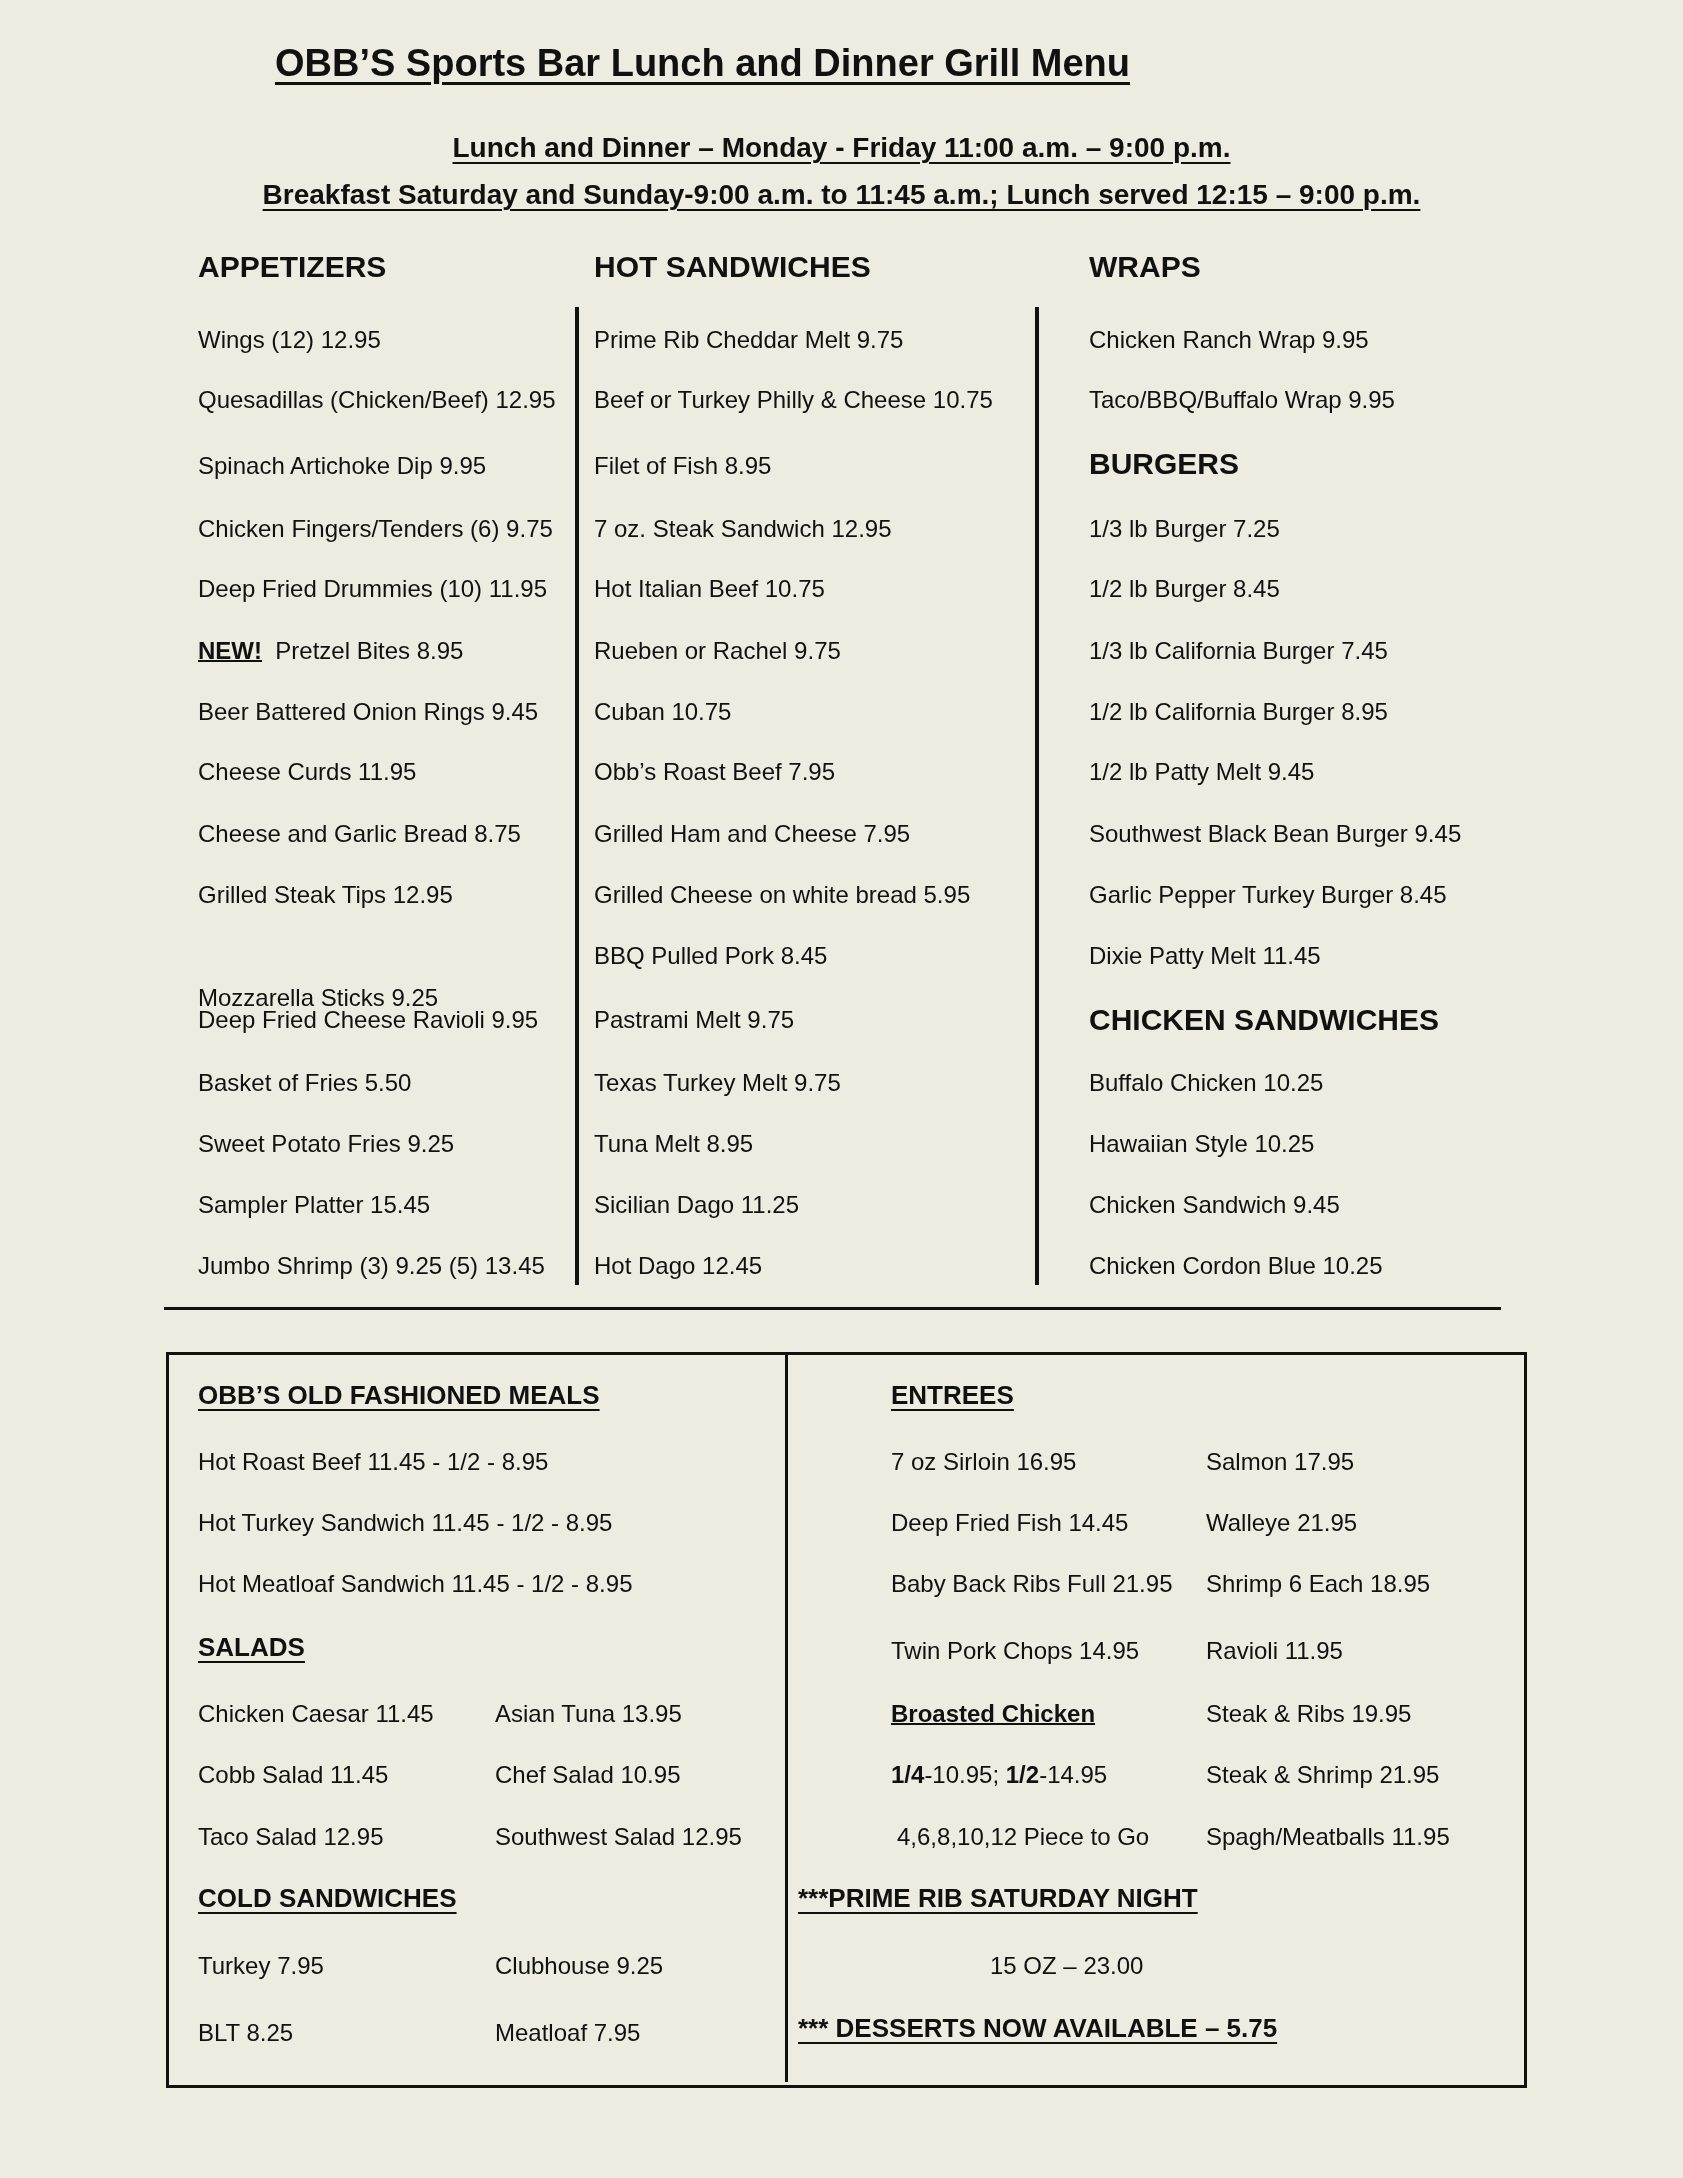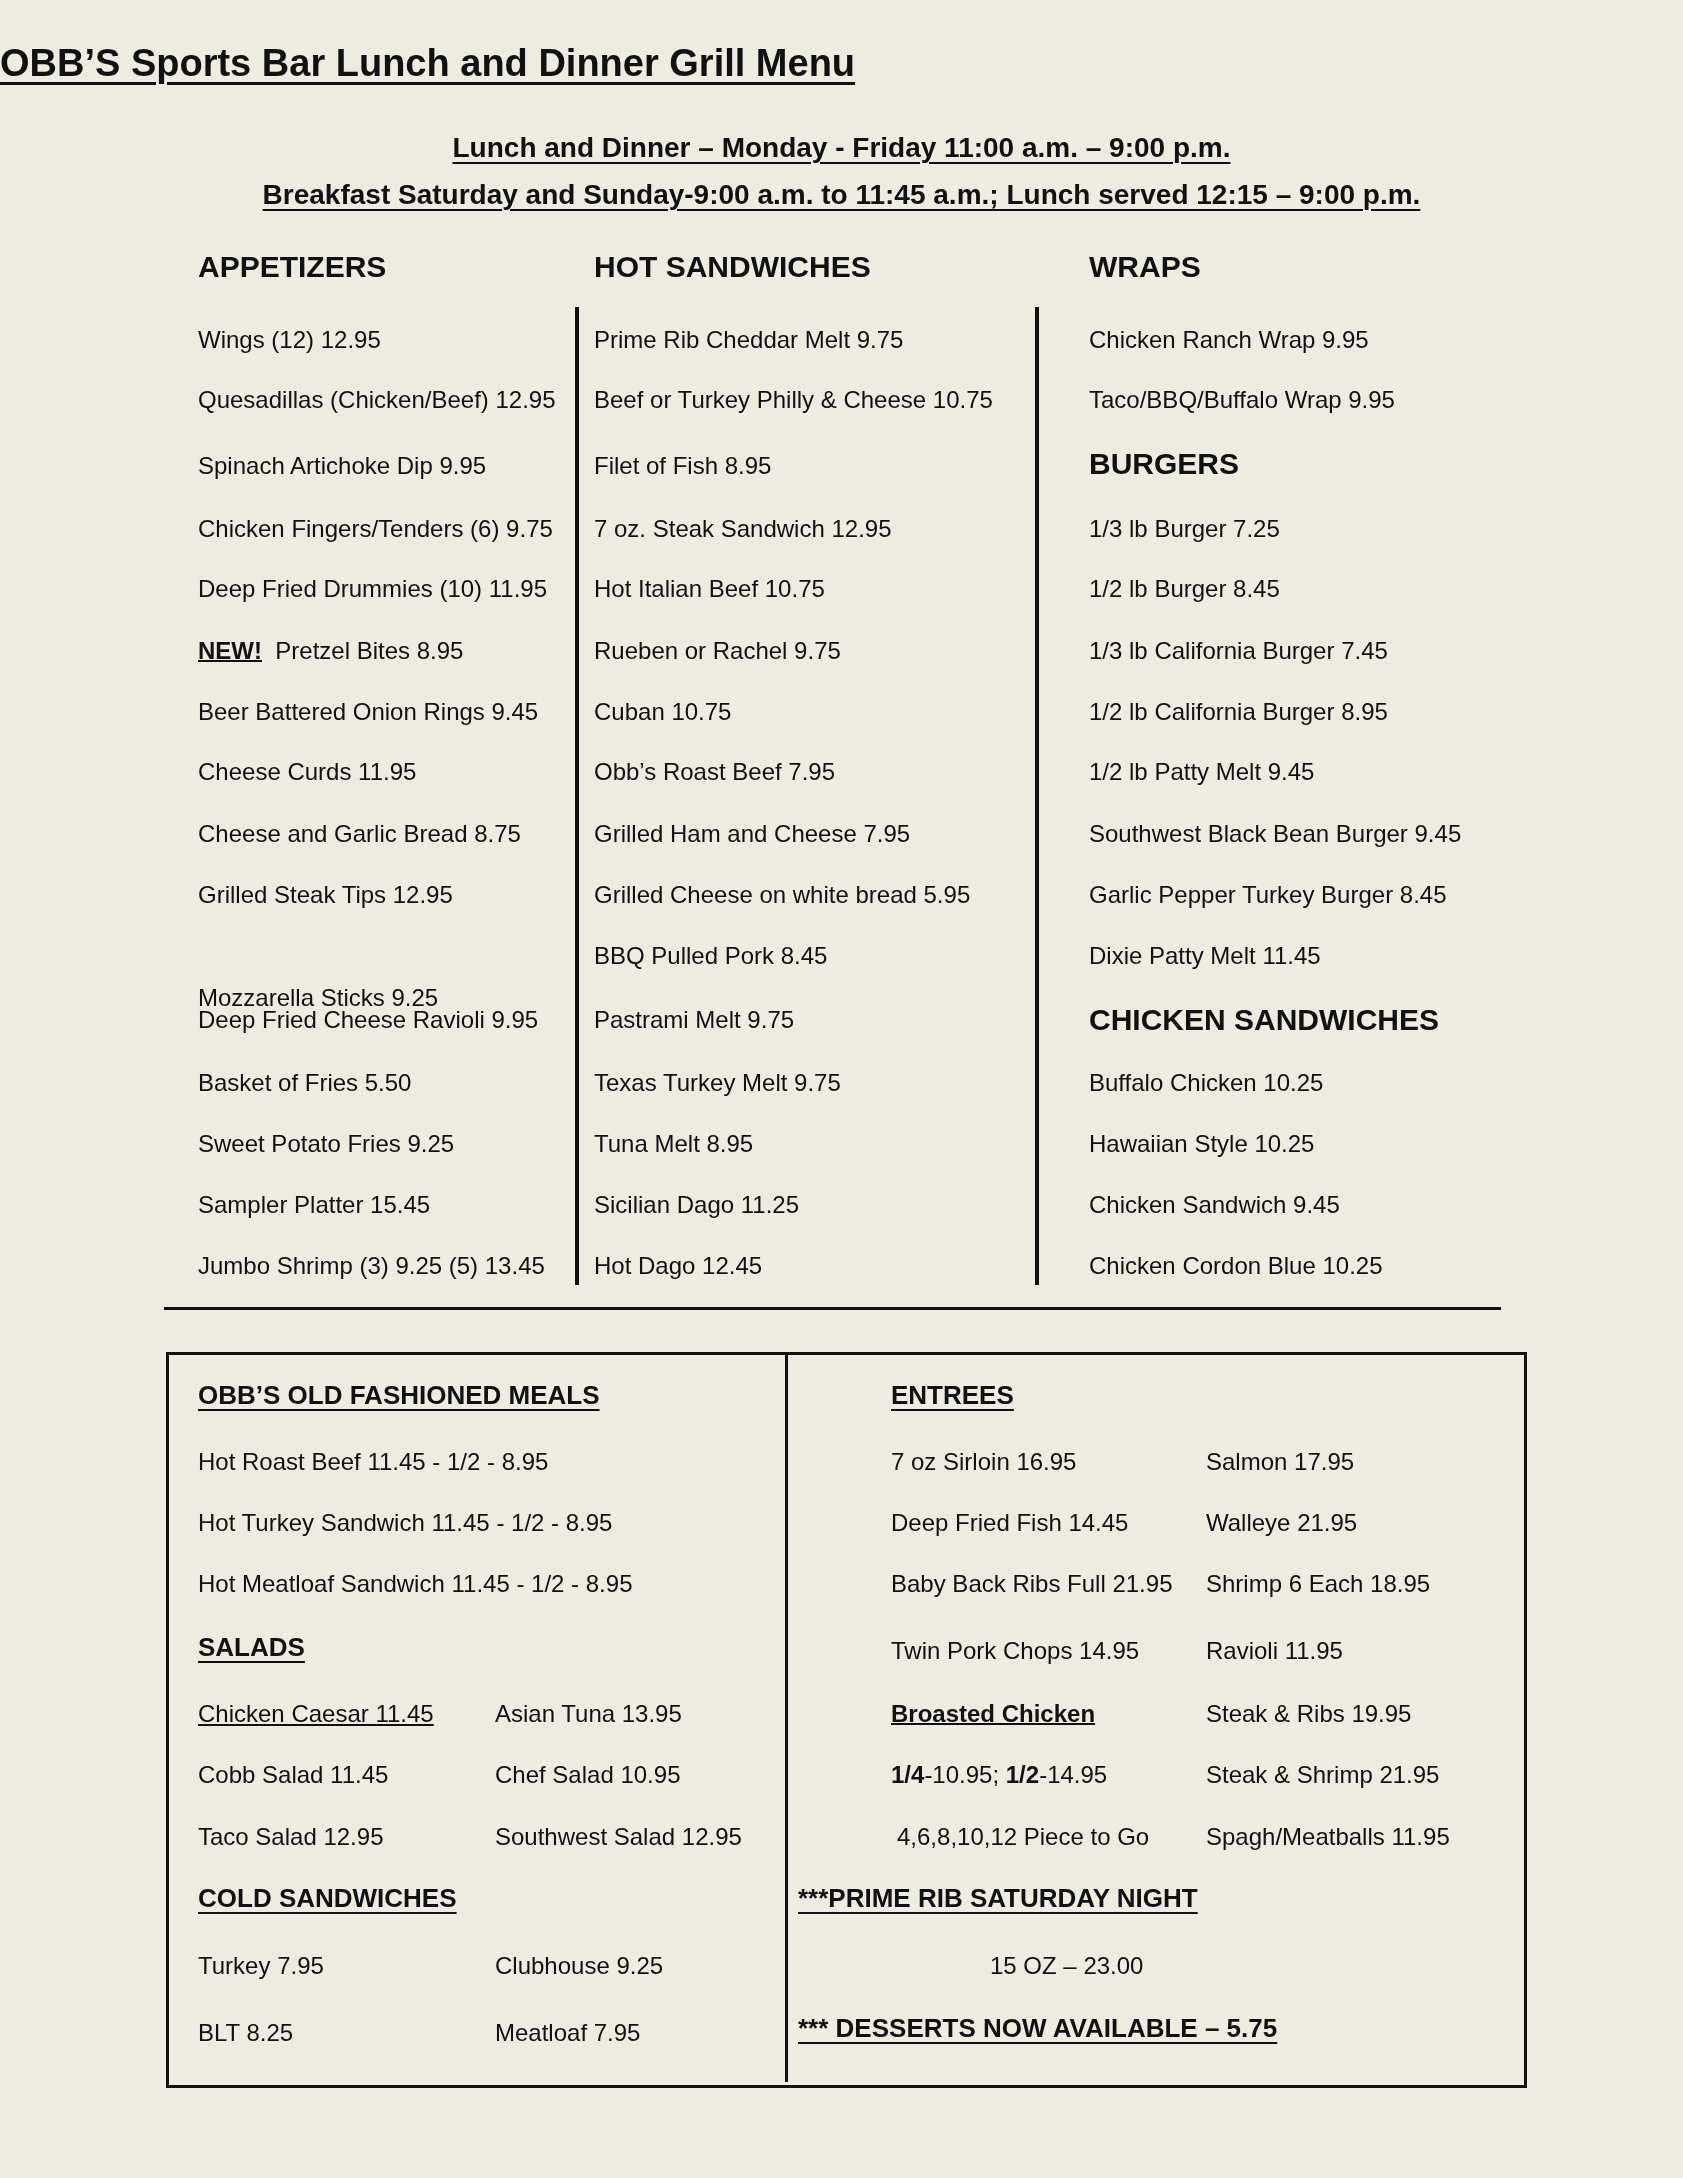--- a/index.html
+++ b/index.html
@@ -1,19 +1,19 @@
 <!DOCTYPE html>
 <html><head>
 <meta charset="utf-8">
 <style>
   html, body { margin:0; padding:0; }
   body { width:1683px; height:2178px; background:#EEEBE1; position:relative; overflow:hidden;
          font-family:"Liberation Sans", sans-serif; color:#111; }
   .abs { position:absolute; white-space:nowrap; }
-  .title { left:0; width:1405px; text-align:left; top:42px; font-size:38px; font-weight:bold; text-decoration:underline; text-underline-offset:6px; text-decoration-thickness:3px; }
+  .title { left:0; width:1405px; text-align:center; top:42px; font-size:38px; font-weight:bold; text-decoration:underline; text-underline-offset:6px; text-decoration-thickness:3px; }
   .hours { left:0; width:1683px; text-align:center; font-size:28px; font-weight:bold; text-decoration:underline; text-underline-offset:5px; text-decoration-thickness:2px; }
   .hdr { font-size:30px; font-weight:bold; text-underline-offset:6px; text-decoration-thickness:3px; }
   .item { font-size:24px; }
   .new { font-weight:bold; text-decoration:underline; text-decoration-thickness:2px; }
   .vline { position:absolute; width:4px; background:#111; }
   .hline { position:absolute; height:3px; background:#111; }
   .box { position:absolute; border:3px solid #111; }
   .b { font-weight:bold; }
   .sub-hdr { font-size:26px; font-weight:bold; text-decoration:underline; text-underline-offset:5px; text-decoration-thickness:2px; }
 </style>
@@ -89,21 +89,21 @@
 
 <div class="box" style="left:166px; top:1352px; width:1355px; height:730px;"></div>
 <div class="vline" style="left:785px; top:1355px; height:727px; width:3px;"></div>
 
 <div class="abs sub-hdr" style="left:198px; top:1380px;">OBB’S OLD FASHIONED MEALS</div>
 <div class="abs item" style="left:198px; top:1448px;">Hot Roast Beef  11.45    -    1/2 - 8.95</div>
 <div class="abs item" style="left:198px; top:1509px;">Hot Turkey Sandwich  11.45   -   1/2 - 8.95</div>
 <div class="abs item" style="left:198px; top:1570px;">Hot Meatloaf Sandwich  11.45  -   1/2 - 8.95</div>
 
 <div class="abs sub-hdr" style="left:198px; top:1632px;">SALADS</div>
-<div class="abs item" style="left:198px; top:1700px;text-decoration:underline;">Chicken Caesar  11.45</div>
+<div class="abs item" style="left:198px; top:1700px;">Chicken Caesar  11.45</div>
 <div class="abs item" style="left:198px; top:1761px;">Cobb Salad  11.45</div>
 <div class="abs item" style="left:198px; top:1823px;">Taco Salad  12.95</div>
 <div class="abs item" style="left:495px; top:1700px;">Asian Tuna 13.95</div>
 <div class="abs item" style="left:495px; top:1761px;">Chef Salad 10.95</div>
 <div class="abs item" style="left:495px; top:1823px;">Southwest Salad 12.95</div>
 
 <div class="abs sub-hdr" style="left:198px; top:1883px;">COLD SANDWICHES</div>
 <div class="abs item" style="left:198px; top:1952px;">Turkey  7.95</div>
 <div class="abs item" style="left:198px; top:2019px;">BLT  8.25</div>
 <div class="abs item" style="left:495px; top:1952px;">Clubhouse 9.25</div>

